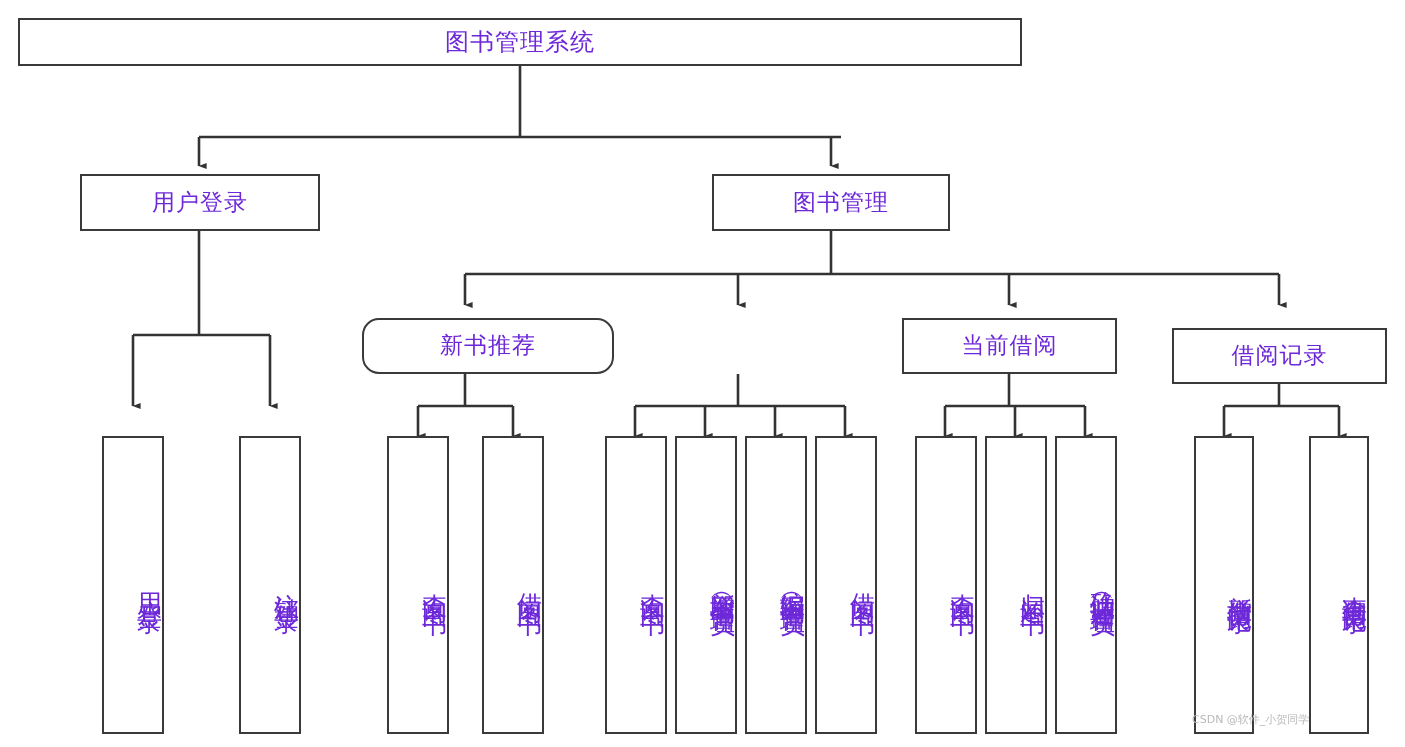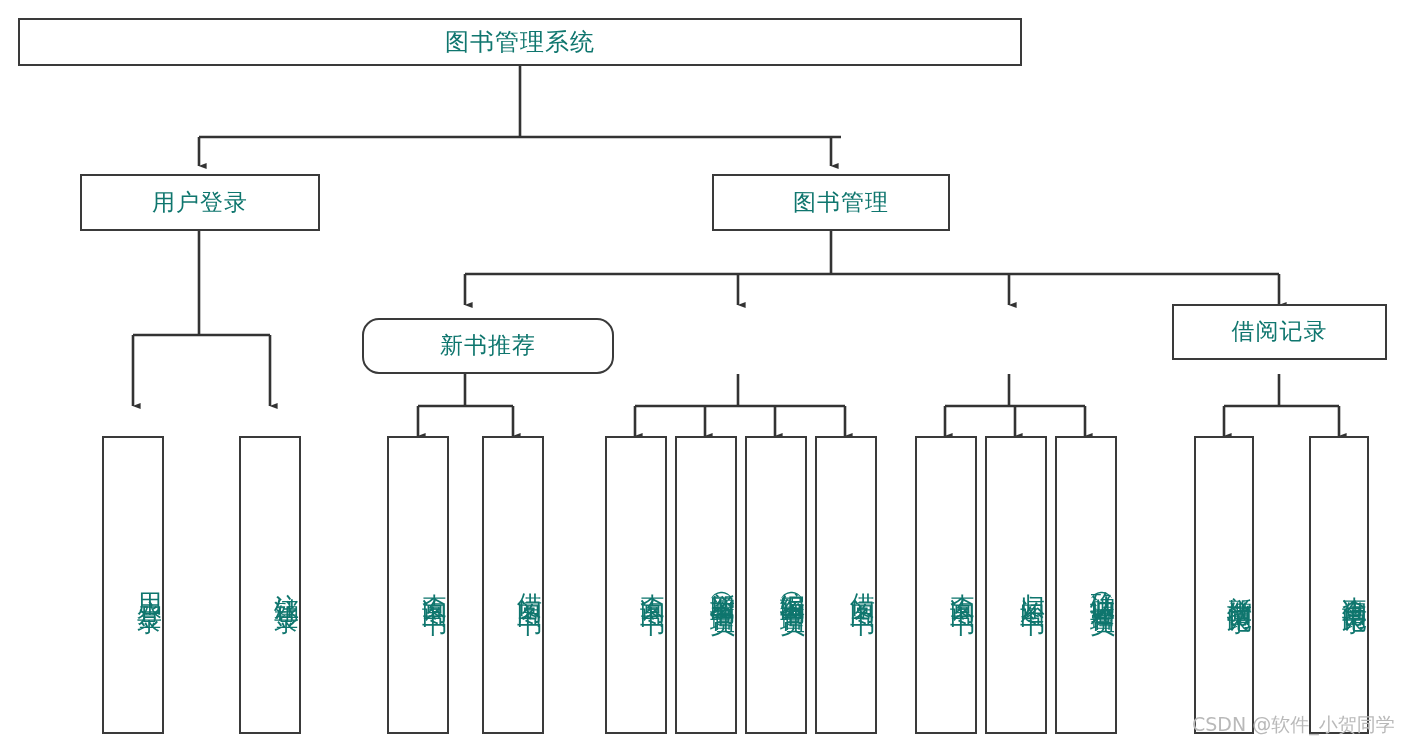--- a/index.html
+++ b/index.html
@@ -11,21 +11,21 @@
     overflow:hidden;
   }
   #diagram{position:relative;width:1405px;height:747px;}
   #wires{position:absolute;left:0;top:0;width:1405px;height:747px;}
 
   .node{
     position:absolute;
     box-sizing:border-box;
     border:2px solid #3a3a3a;
     background:#ffffff;
-    color:#0f766e;
+    color:#6d28d9;
     display:flex;
     align-items:center;
     justify-content:center;
     text-align:center;
     z-index:2;
   }
   .node.h{
     font-size:23px;
     letter-spacing:1px;
     line-height:1.1;
@@ -38,21 +38,21 @@
     letter-spacing:6px;
     line-height:1;
     padding:10px 0;
     align-items:flex-start;
     justify-content:center;
   }
   .node.v.tall{letter-spacing:3px;}
   .watermark{
     position:absolute;
     left:1192px;top:712px;
-    font-size:19px;
+    font-size:11px;
     color:#b9b9b9;
     white-space:nowrap;
     z-index:5;
     font-family:"DejaVu Sans","Liberation Sans",sans-serif;
   }
 </style>
 </head>
 <body>
 
 <div id="diagram">
@@ -106,21 +106,22 @@
       <path d="M1339,406 L1339,436" marker-end="url(#arw)"></path>
     </g>
   </svg>
 
   <div class="node h root" style="left:18px;top:18px;width:1004px;height:48px;">图书管理系统</div>
 
   <div class="node h" style="left:80px;top:174px;width:240px;height:57px;">用户登录</div>
   <div class="node h" style="left:712px;top:174px;width:238px;height:57px;padding-left:20px;">图书管理</div>
 
   <div class="node h" style="left:362px;top:318px;width:252px;height:56px;border-radius:17px;">新书推荐</div>
-  <div class="node h" style="left:1172px;top:304px;width:215px;height:56px;">借阅记录</div>
+  <div class="node h" style="left:902px;top:318px;width:215px;height:56px;">当前借阅</div>
+  <div class="node h" style="left:1172px;top:328px;width:215px;height:56px;">借阅记录</div>
 
   <div class="node v" style="left:102px;top:436px;width:62px;height:298px;">用户登录</div>
   <div class="node v" style="left:239px;top:436px;width:62px;height:298px;">注销登录</div>
 
   <div class="node v" style="left:387px;top:436px;width:62px;height:298px;">查询图书</div>
   <div class="node v" style="left:482px;top:436px;width:62px;height:298px;">借阅图书</div>
 
   <div class="node v" style="left:605px;top:436px;width:62px;height:298px;">查询图书</div>
   <div class="node v tall" style="left:675px;top:436px;width:62px;height:298px;">新增图书（管理员）</div>
   <div class="node v tall" style="left:745px;top:436px;width:62px;height:298px;">编辑图书（管理员）</div>

